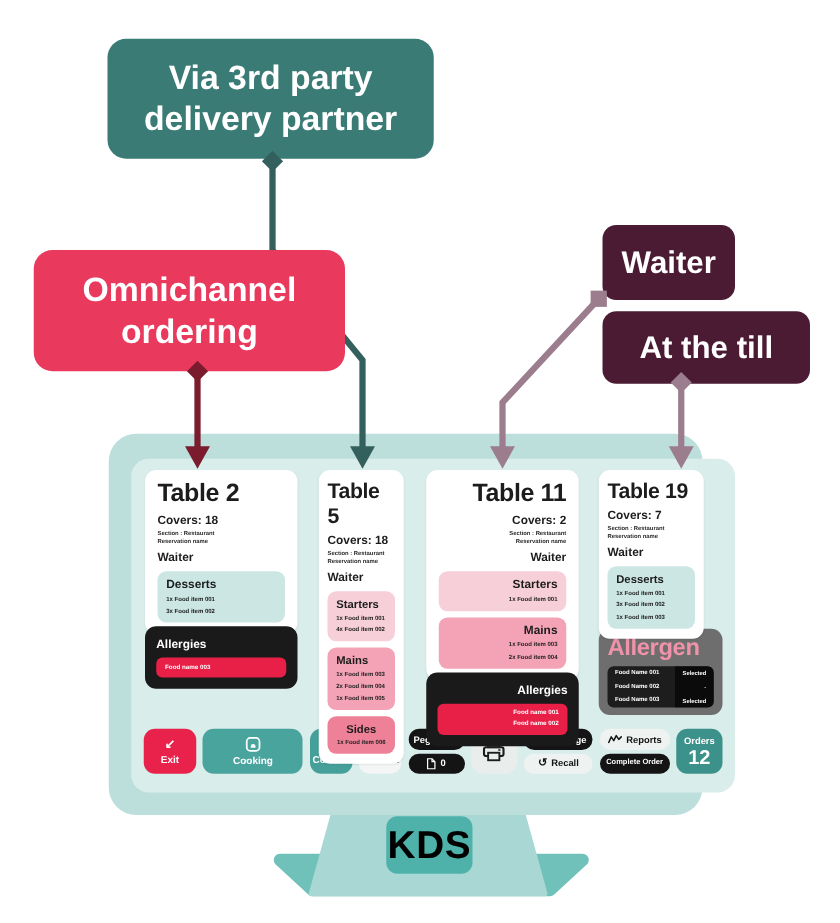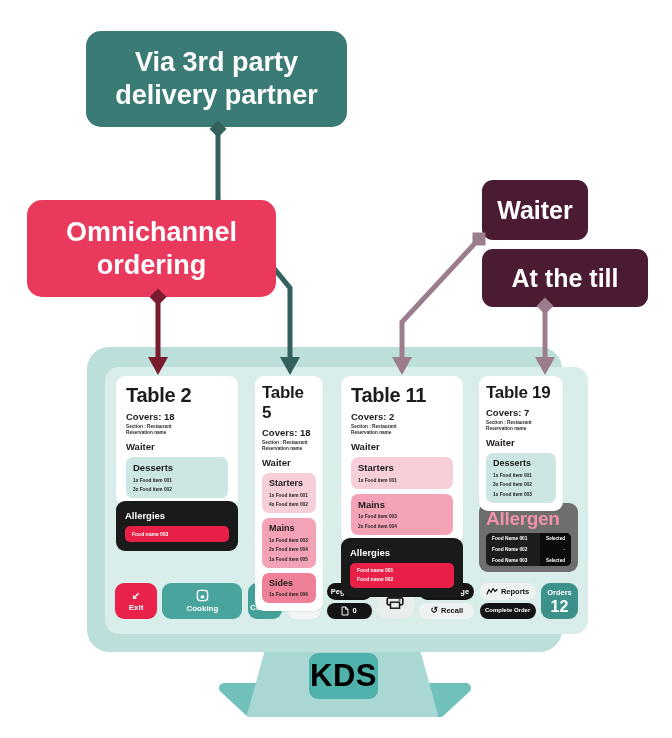--- a/index.html
+++ b/index.html
@@ -15,36 +15,36 @@
 
   
   .monitor{position:absolute;left:87px;top:347px;width:475px;height:305px;background:#bcdfdc;
            border-radius:22px;z-index:1;}
   .screen{position:absolute;left:18px;top:20px;width:483px;height:267px;background:#d9edeb;
           border-radius:14px;}
 
   .col{position:absolute;top:9px;}
   .col1{left:11px;width:122px;}
   .col2{left:150px;width:68px;}
-  .col3{left:236px;width:122px;}
+  .col3{left:236px;width:122px;text-align:right;}
   .col4{left:374px;width:84px;}
 
   .card{background:#ffffff;border-radius:9px;padding:8px 10px 9px;box-shadow:0 1px 2px rgba(0,0,0,.07);position:relative;z-index:1;}
   .narrow .card{padding:7px 7px 8px;}
   .t-title{font-size:20px;font-weight:800;letter-spacing:-.3px;}
   .narrow .t-title{font-size:17px;}
   .t-covers{font-size:9.5px;font-weight:800;margin-top:4px;}
   .t-tiny{font-size:4.7px;font-weight:700;color:#2a2a2a;line-height:1.35;}
   .t-tiny.first{margin-top:1.5px;}
   .t-waiter{font-size:9.5px;font-weight:800;margin:5px 0 4px;}
   .course{border-radius:7px;padding:5px 7px 6px;margin-top:5px;}
   .tone-teal{background:#cbe6e3;}
   .tone-pink1{background:#f6cfd8;}
   .tone-pink2{background:#f3a3b5;}
-  .tone-pink3{background:#ee8197;}
+  .tone-pink3{background:#ee8197;text-align:center;}
   .course-name{font-size:9.5px;font-weight:800;}
   .narrow .course-name{font-size:9px;}
   .course-item{font-size:4.8px;font-weight:700;margin-top:4.5px;color:#222;}
 
   .allergies{background:#1a1a1a;border-radius:9px;padding:7px 9px 9px;margin-top:-6px;position:relative;z-index:2;}
   .allergies-title{color:#fff;font-size:9.5px;font-weight:800;margin:2px 0 5px;}
   .allergy-pill{background:#e81f47;border-radius:5px;padding:3px 7px 4px;}
   .allergy-item{color:#fff;font-size:5px;font-weight:700;padding:1.5px 0;}
 
   .allergen-panel{position:absolute;left:374px;top:136px;width:99px;height:69px;background:#6e6e6e;

